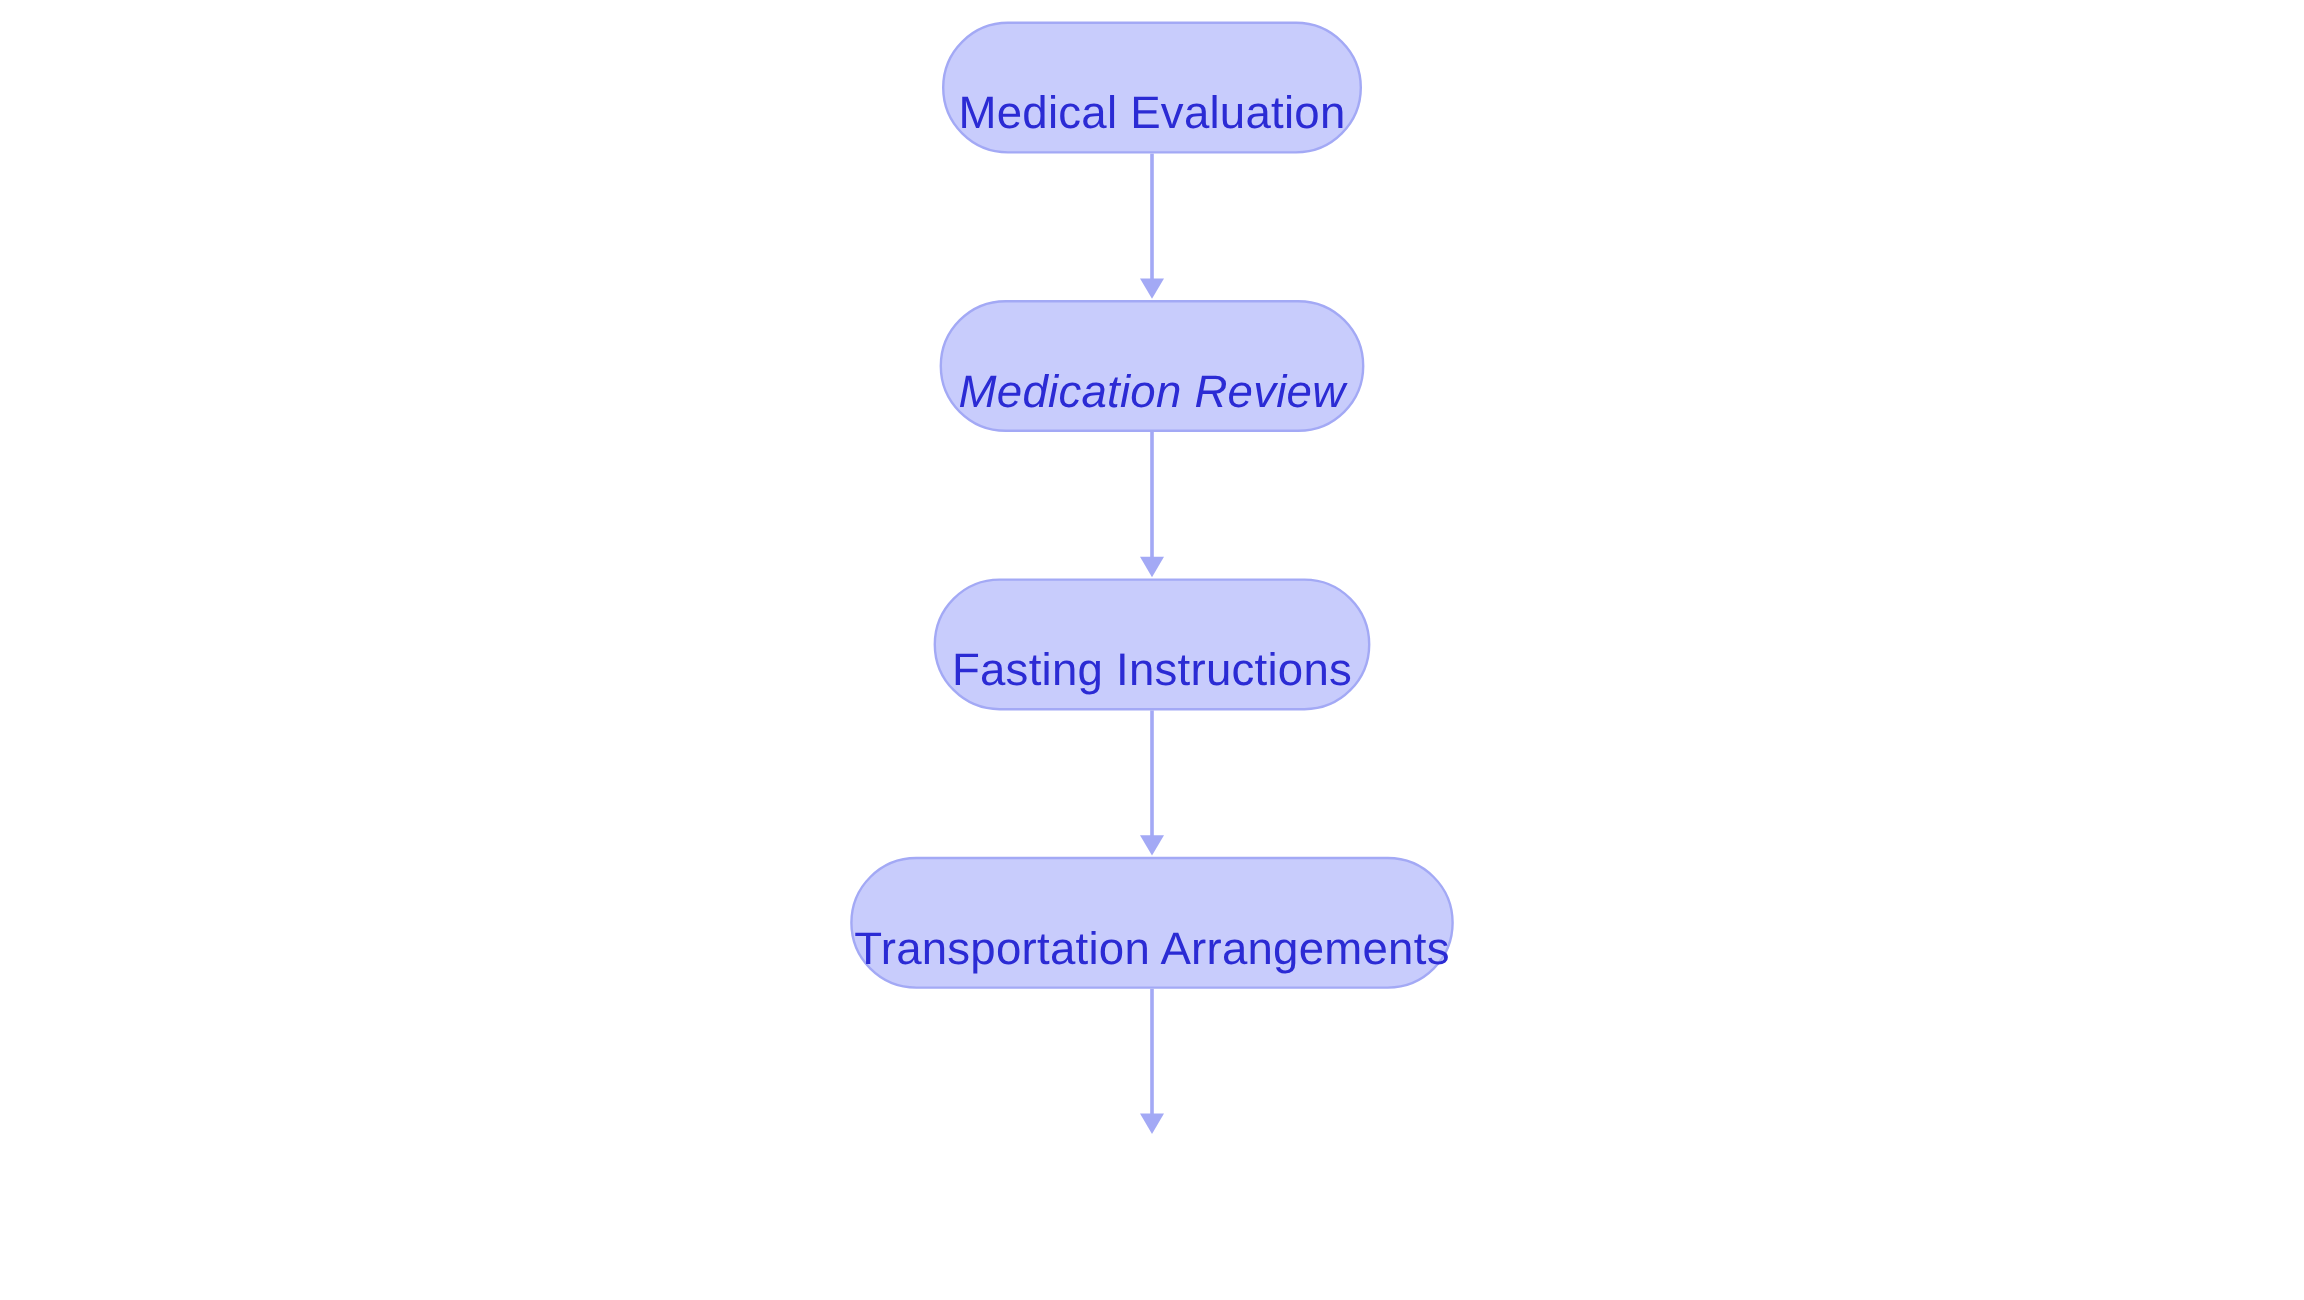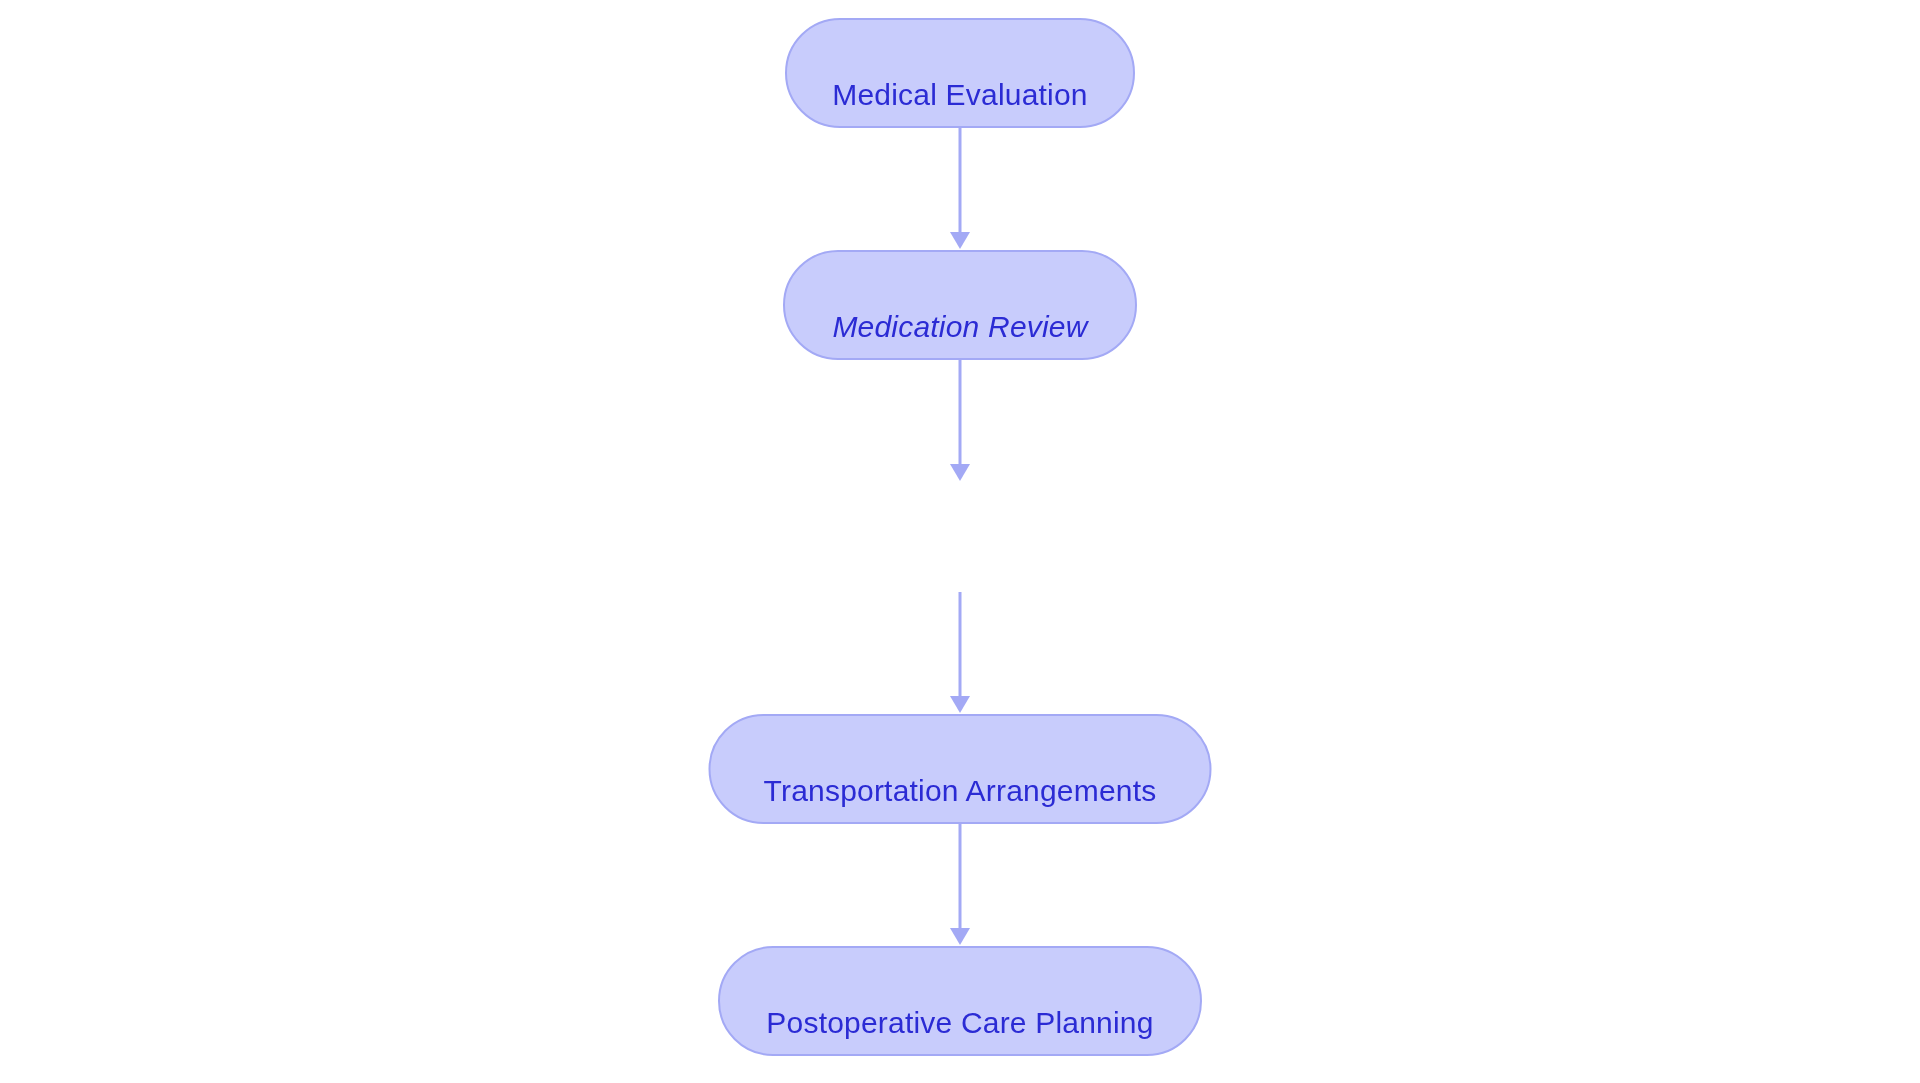--- a/index.html
+++ b/index.html
@@ -32,21 +32,21 @@
     border: 2px solid #a3a9f5;
     border-radius: 9999px;
     height: 110px;
     transform: translateX(-50%);
     left: 960px;
   }
 
   .flow-node-label {
     color: #2b2bd4;
     font-family: "Liberation Sans", sans-serif;
-    font-size: 30px;
+    font-size: 38px;
     font-weight: 400;
     letter-spacing: 0.2px;
     line-height: 1;
     white-space: nowrap;
     text-align: center;
     margin-top: 44px;
   }
 
   
   #node-0 { width: 350px; top: 18px;  }
@@ -105,32 +105,32 @@
 
   <div class="flow-node" id="node-1">
     <span class="flow-node-label">Medication Review</span>
   </div>
 
   <div class="flow-arrow" id="arrow-1">
     <div class="arrow-stem"></div>
     <div class="arrow-head"></div>
   </div>
 
+  <div class="flow-node" id="node-2">
+    <span class="flow-node-label">Fasting Instructions</span>
+  </div>
 
   <div class="flow-arrow" id="arrow-2">
     <div class="arrow-stem"></div>
     <div class="arrow-head"></div>
   </div>
 
   <div class="flow-node" id="node-3">
     <span class="flow-node-label">Transportation Arrangements</span>
   </div>
 
   <div class="flow-arrow" id="arrow-3">
     <div class="arrow-stem"></div>
     <div class="arrow-head"></div>
   </div>
 
-  <div class="flow-node" id="node-4">
-    <span class="flow-node-label">Postoperative Care Planning</span>
-  </div>
 
 </div>
 
 </body></html>

